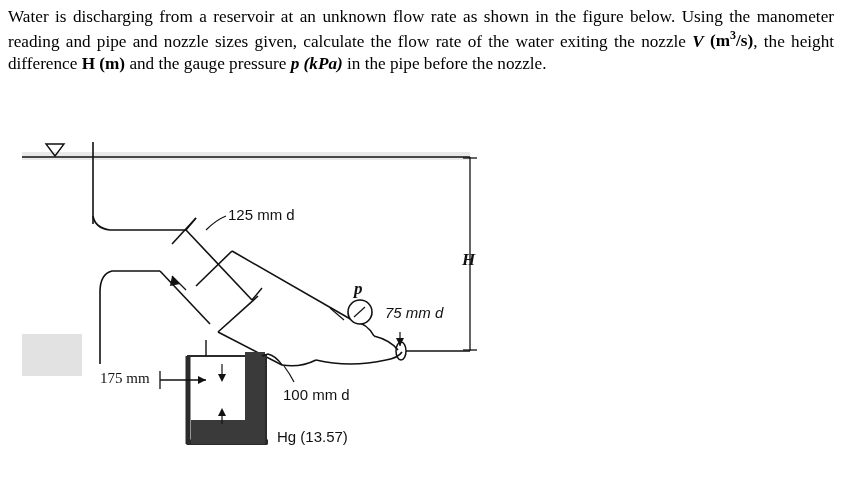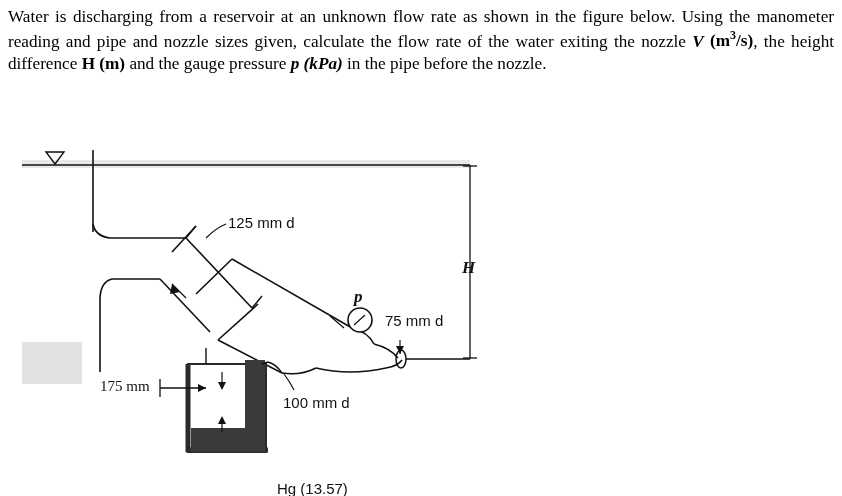--- a/index.html
+++ b/index.html
@@ -25,21 +25,21 @@
     text-align: justify;
     text-justify: inter-word;
   }
   #problem-statement .b { font-weight: bold; }
   #problem-statement .bi { font-weight: bold; font-style: italic; }
   #problem-statement sup { font-size: 0.7em; vertical-align: super; }
 
   #figure-area {
     position: absolute;
     left: 0px;
-    top: 132px;
+    top: 124px;
     width: 754px;
     height: 364px;
   }
   #figure-svg {
     position: absolute;
     left: 0;
     top: 0;
   }
   .fig-label {
     position: absolute;
@@ -48,24 +48,24 @@
     color: #111111;
     white-space: nowrap;
   }
   .fig-label.serif-ital {
     font-family: "Liberation Serif", serif;
     font-style: italic;
     font-weight: bold;
     font-size: 17px;
   }
   #label-125 { left: 228px; top: 82px; }
-  #label-75  { left: 385px; top: 180px; }
+  #label-75  { left: 385px; top: 180px; font-style: italic; }
   #label-100 { left: 283px; top: 262px; text-align: center; }
   #label-175 { left: 100px; top: 246px; font-family: Liberation Serif, serif; }
-  #label-hg  { left: 277px; top: 304px; margin-top: 44px; }
+  #label-hg  { left: 277px; top: 304px; }
   #label-H   { left: 462px; top: 126px; }
   #label-p   { left: 354px; top: 155px; }
 </style>
 </head>
 <body>
 
 <div id="problem-statement">
   <span>Water is discharging from a reservoir at an unknown flow rate as shown in the figure below. Using the manometer reading and pipe and nozzle sizes given, calculate the flow rate of the water exiting the nozzle </span><span class="bi">V</span><span class="b"> (m<sup>3</sup>/s)</span><span>, the height difference </span><span class="b">H</span><span class="b"> (m)</span><span> and the gauge pressure </span><span class="bi">p (kPa)</span><span> in the pipe before the nozzle.</span>
 </div>
 

